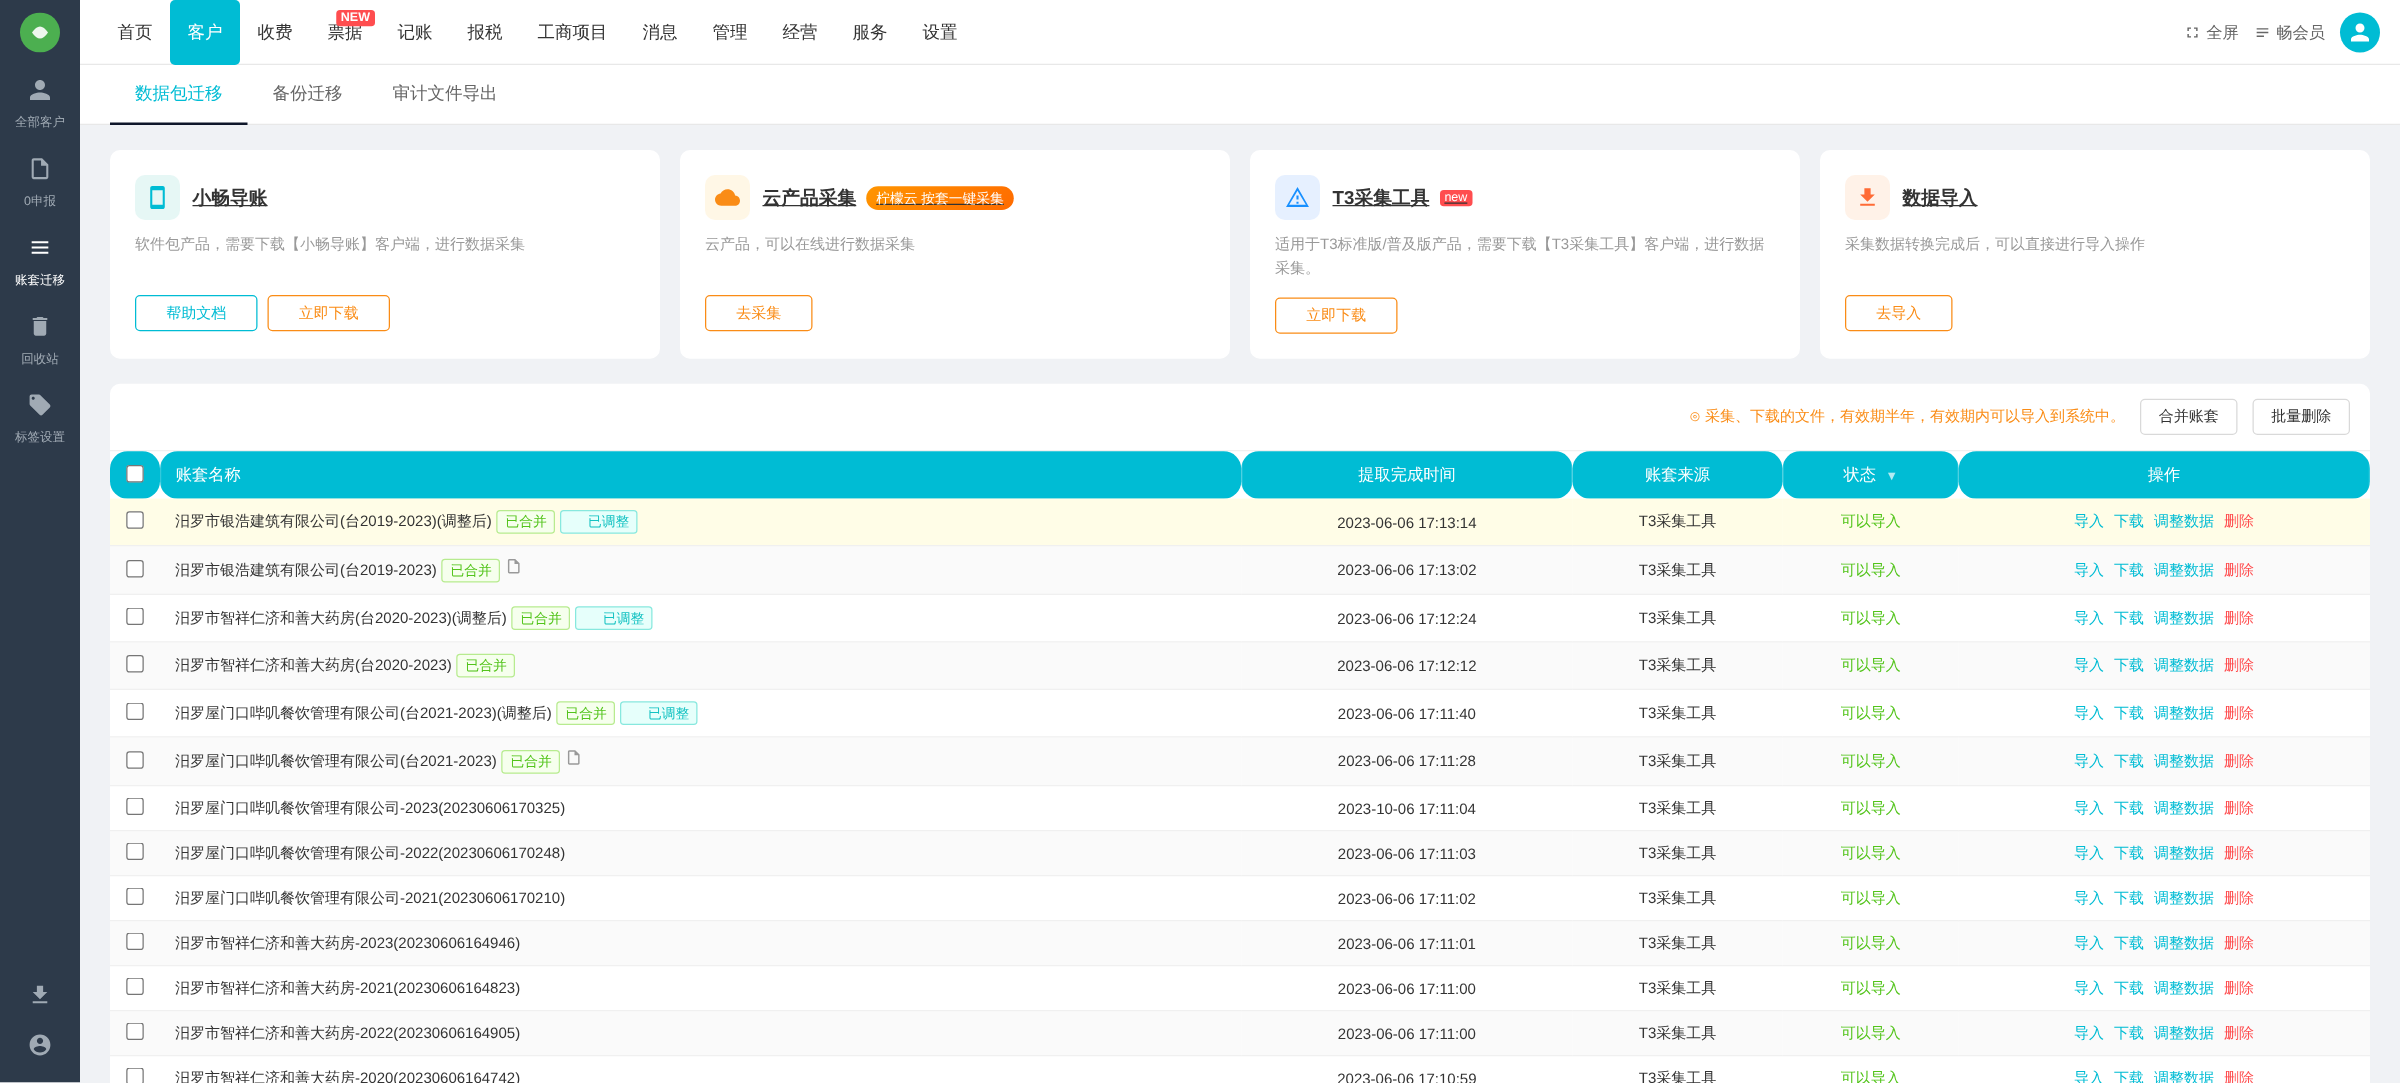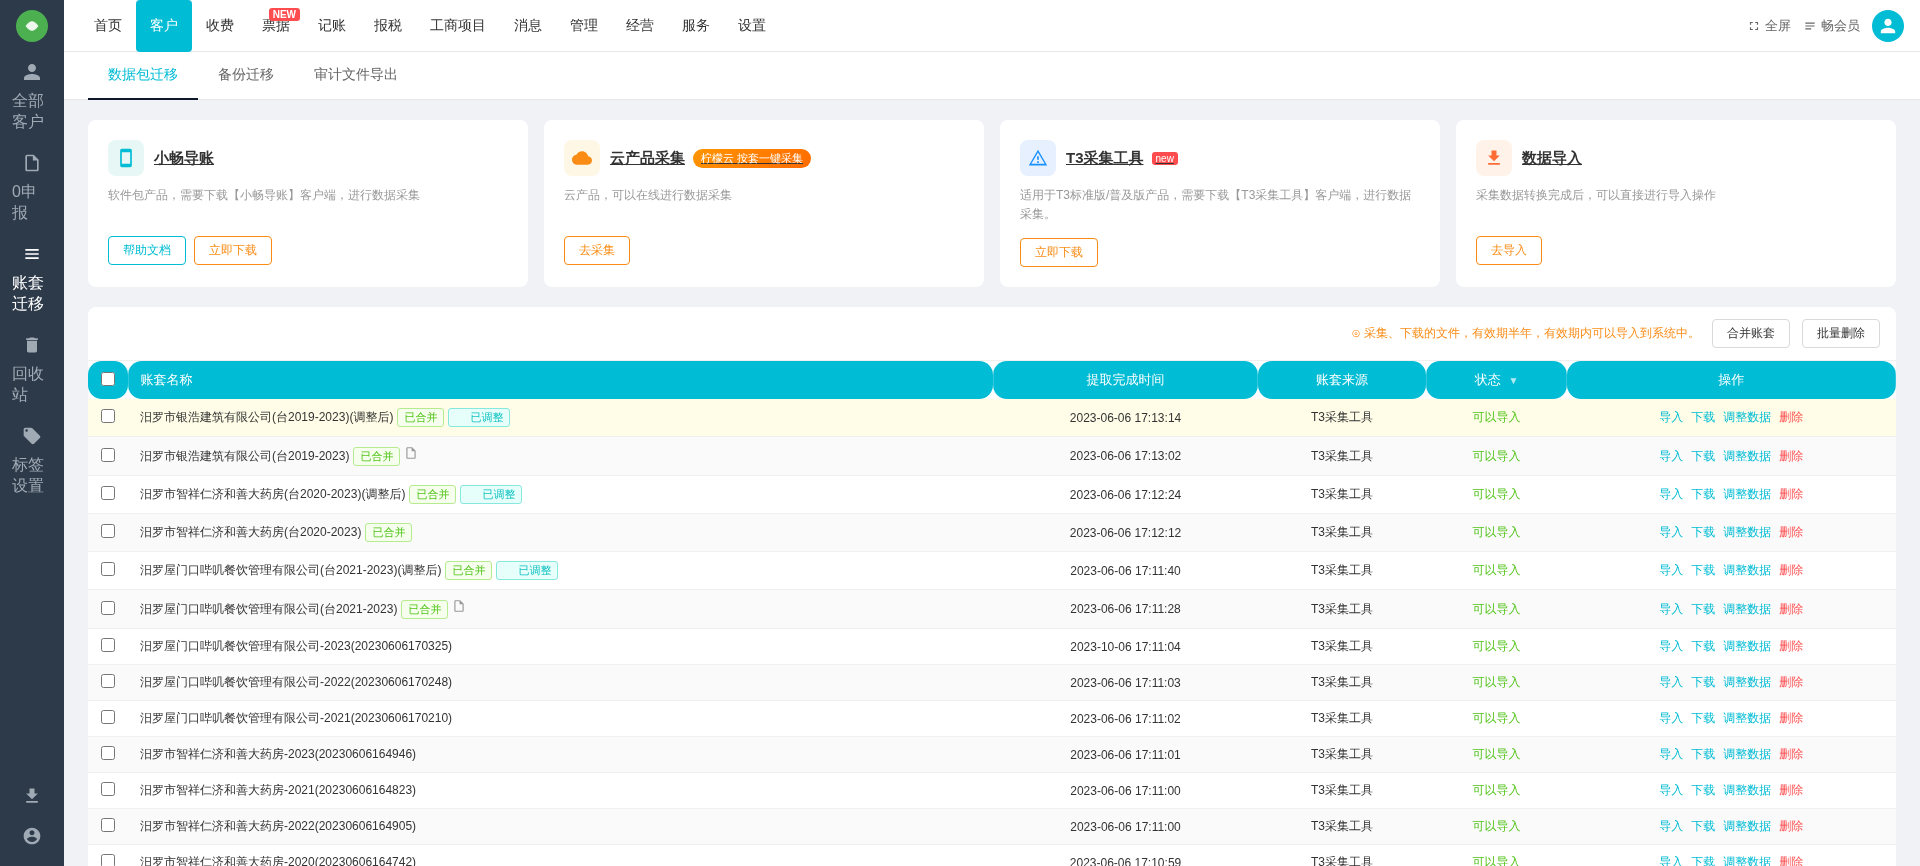--- a/index.html
+++ b/index.html
@@ -25,21 +25,21 @@
     }
     .sidebar-logo svg { width: 32px; height: 32px; }
     .sidebar-item {
       width: 48px;
       padding: 10px 4px;
       display: flex;
       flex-direction: column;
       align-items: center;
       cursor: pointer;
       color: #a0aab4;
-      font-size: 16px;
+      font-size: 10px;
       gap: 4px;
     }
     .sidebar-item .icon { font-size: 18px; }
     .sidebar-item.active { color: #fff; }
     .sidebar-bottom {
       margin-top: auto;
       display: flex;
       flex-direction: column;
       align-items: center;
       padding-bottom: 12px;
@@ -206,21 +206,21 @@
     .card-new-badge {
       background: #ff4d4f;
       color: #fff;
       font-size: 10px;
       padding: 1px 4px;
       border-radius: 3px;
     }
     .card-desc { font-size: 12px; color: #999; line-height: 1.6; min-height: 36px; }
     .card-actions { display: flex; gap: 8px; margin-top: 4px; }
     .card-btn {
-      padding: 5px 14px;
+      padding: 5px 24px;
       border-radius: 4px;
       border: 1px solid #fa8c16;
       background: #fff;
       color: #fa8c16;
       font-size: 12px;
       cursor: pointer;
     }
     .card-btn.cyan { border-color: #00bcd4; color: #00bcd4; }
     .promo-badge {
       background: linear-gradient(135deg, #ff9500, #ff6b00);

